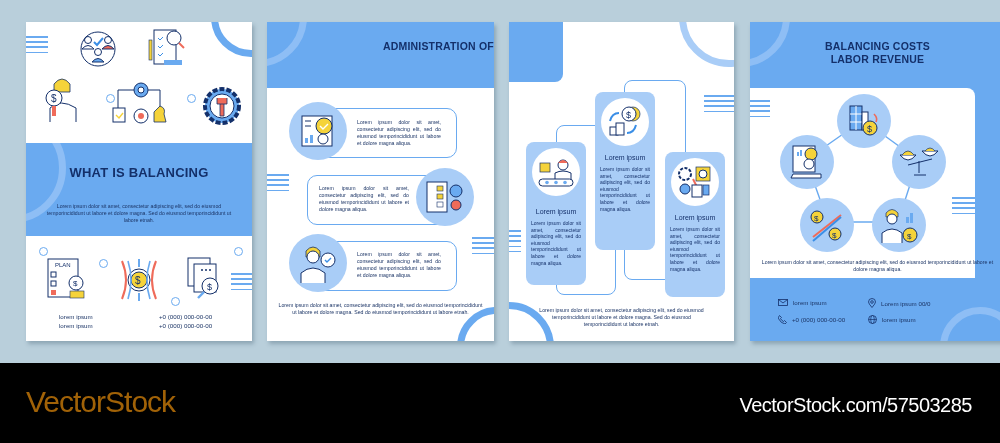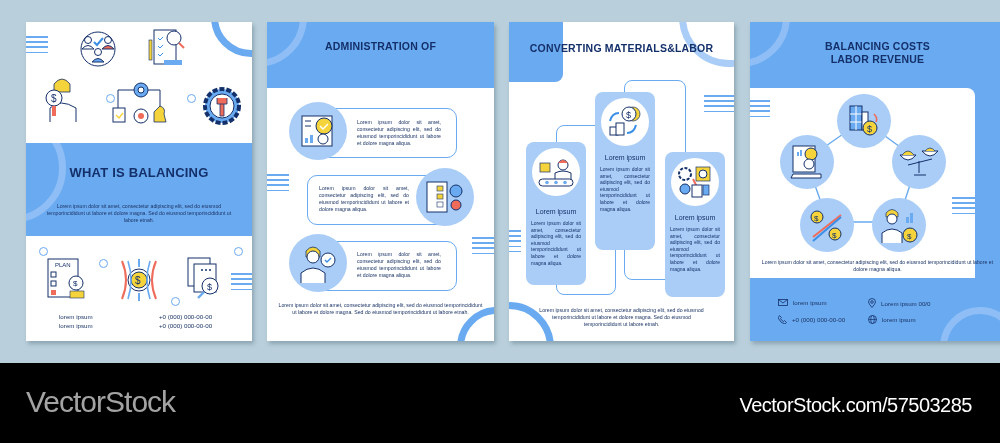--- a/index.html
+++ b/index.html
@@ -16,21 +16,21 @@
   .ring { position: absolute; border-radius: 50%; border: 7px solid #6aaaf0; }
   .dot-ring { position: absolute; width: 9px; height: 9px; border-radius: 50%; border: 1.5px solid #6aaaf0; }
   .icon-circle { position: absolute; border-radius: 50%; background: #a9cdf7; display:flex; align-items:center; justify-content:center; }
   .card { position: absolute; border: 1.8px solid #6aaaf0; border-radius: 10px; background: #fff; }
   .col { position: absolute; background: #a9cdf7; border-radius: 8px; }
   .col .ic { position: absolute; width: 48px; height: 48px; left: 50%; margin-left: -24px; border-radius: 50%; background: #fff; display:flex; align-items:center; justify-content:center; }
   .col .h { position: absolute; width: 100%; text-align: center; font-size: 7px; color: #14306a; }
   .col .t { position: absolute; left: 5px; right: 5px; font-size: 5px; line-height: 6.6px; color: #14306a; text-align: justify; }
   .conn { position: absolute; border: 1.6px solid #6aaaf0; border-radius: 8px; }
   .footer { position: absolute; left: 0; top: 363px; width: 1000px; height: 80px; background: #000; }
-  .brand { position: absolute; left: 26px; top: 22px; color: #a3a3a3; font-size: 30px; letter-spacing: -1px; }
+  .brand { position: absolute; left: 26px; top: 22px; color: #a16207; font-size: 30px; letter-spacing: -1px; }
   .url { position: absolute; right: 28px; top: 31px; color: #fff; font-size: 20px; letter-spacing: -0.5px; }
   .contact { position: absolute; font-size: 6.2px; color: #1c3566; }
   svg { display: block; }
 </style>
 </head>
 <body>
 
 <div class="panel p1">
   <div class="ring" style="left:185px;top:-45px;width:80px;height:80px;"></div>
   <div class="lines" style="left:0;top:14px;">
@@ -153,21 +153,21 @@
   </div>
   <div class="contact" style="left:133px;top:290px;line-height:9px;">
     <div>+0 (000) 000-00-00</div>
       <div>+0 (000) 000-00-00</div>
   </div>
 </div>
 
 <div class="panel p2">
   <div style="position:absolute;left:0;top:0;width:227px;height:66px;background:#6aaaf0;overflow:hidden;">
     <div style="position:absolute;left:-60px;top:-55px;width:100px;height:100px;border-radius:50%;border:7px solid #8ebef5;"></div>
-    <div class="title" style="left:0;right:0;top:18px;">
+    <div class="title" style="left:0;right:0;top:18px;text-align:right;">
       <div>ADMINISTRATION OF</div>
     </div>
   </div>
   <div class="lines" style="left:0;top:152px;">
       <i></i>
       <i></i>
       <i></i>
       <i></i>
     </div>
   <div class="lines" style="left:205px;top:215px;">
@@ -231,21 +231,20 @@
       <i></i>
     </div>
   <div class="lines" style="left:0;top:208px;width:12px;">
       <i></i>
       <i></i>
       <i></i>
       <i></i>
       <i></i>
     </div>
   <div class="title" style="left:0;right:0;top:20px;">
-    <div>CONVERTING MATERIALS&amp;LABOR</div>
   </div>
 
   <div class="conn" style="left:47px;top:103px;width:60px;height:170px;"></div>
   <div class="conn" style="left:115px;top:58px;width:62px;height:200px;"></div>
 
   <div class="col" style="left:17px;top:120px;width:60px;height:143px;">
     <div class="ic" style="top:6px;">
       <svg width="38" height="30" viewBox="0 0 38 30">
           <rect x="3" y="6" width="10" height="9" fill="#f5d33a" stroke="#14306a" stroke-width=".7"></rect>
           <circle cx="26" cy="8" r="5" fill="#fff" stroke="#14306a"></circle>

